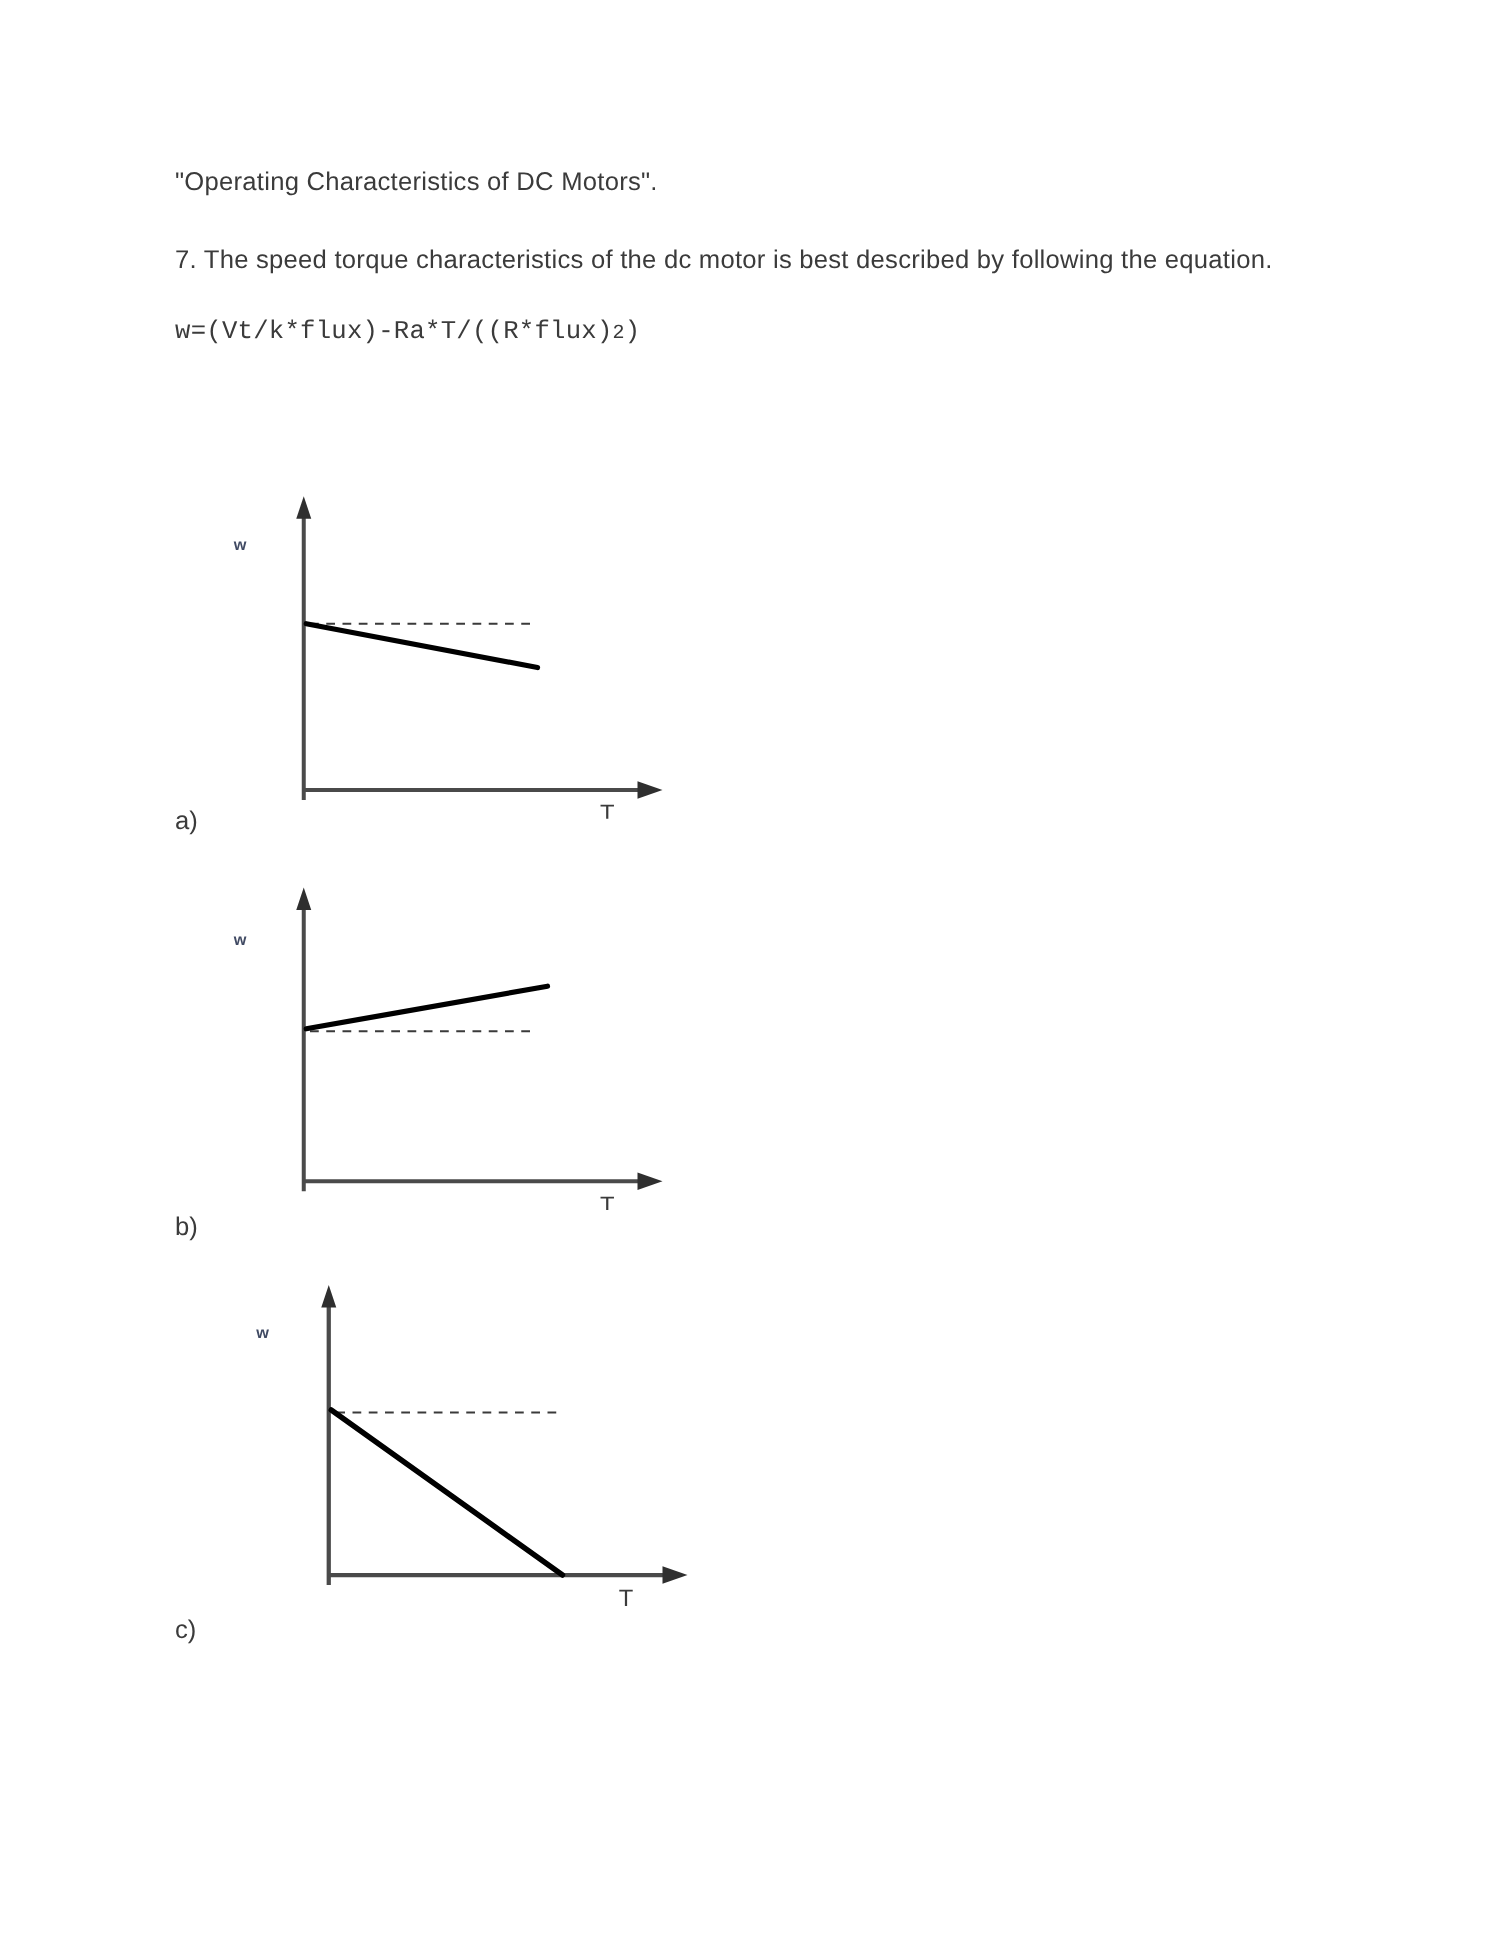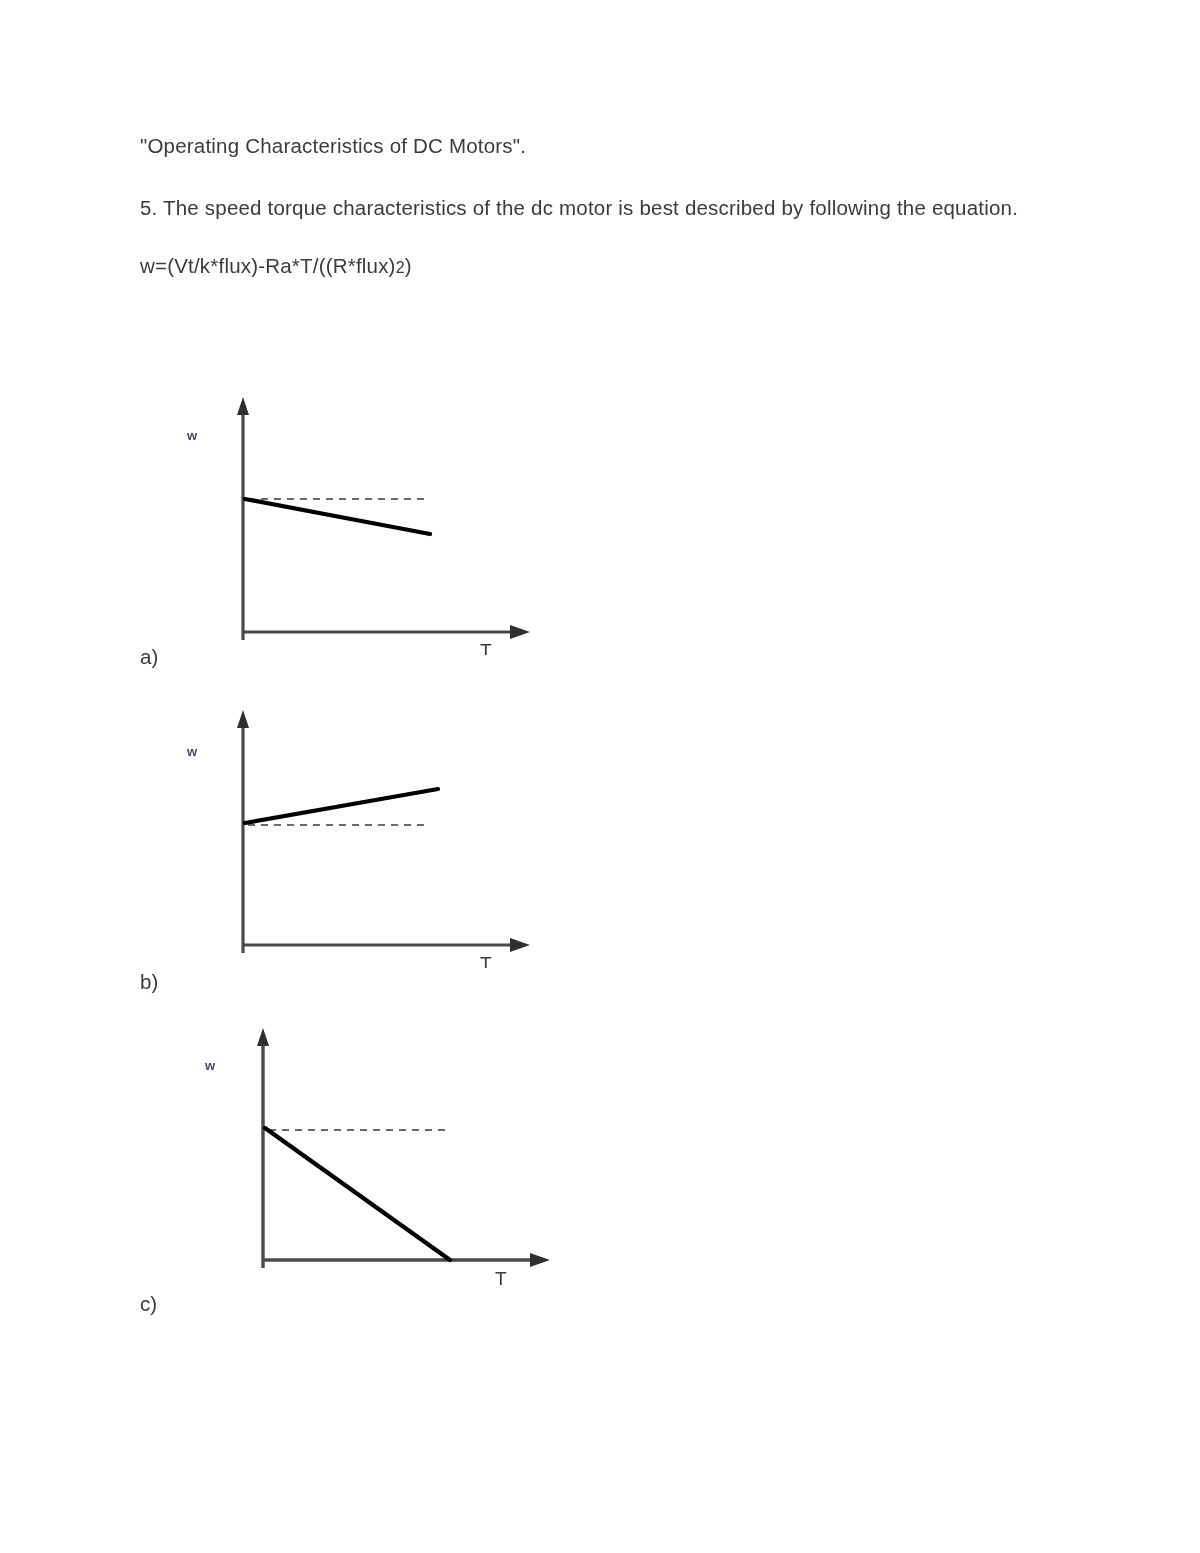--- a/index.html
+++ b/index.html
@@ -32,20 +32,21 @@
     line-height: 1.55;
     color: #3b3b3b;
     margin: 0 0 26px 0;
     letter-spacing: 0.2px;
   }
   .para.title {
     margin-bottom: 30px;
   }
   .para.equation {
     margin-bottom: 0;
+    font-family: Liberation Mono, monospace;
   }
   .sub {
     font-size: 0.78em;
     vertical-align: baseline;
   }
 
   
   .figure-block {
     position: absolute;
     left: 0;
@@ -72,21 +73,21 @@
     font-weight: normal;
   }
 </style>
 </head>
 <body>
 
 <div class="page">
 
   <div class="doc-body">
     <p class="para title">"Operating Characteristics of DC Motors".</p>
-    <p class="para">5. The speed torque characteristics of the dc motor is best described by following the equation.</p>
+    <p class="para">7. The speed torque characteristics of the dc motor is best described by following the equation.</p>
     <p class="para equation"><span>w=(Vt/k*flux)-Ra*T/((R*flux)</span><span class="sub">2</span><span>)</span></p>
   </div>
 
   <div class="figure-block" style="top:395px;">
     <svg class="fig-svg" style="left:180px; top:0px;" width="380" height="260" viewBox="0 0 380 260">
 
       <line x1="63" y1="245" x2="63" y2="15" stroke="#4a4a4a" stroke-width="3.2"></line>
       <polygon points="63,2 57,20 69,20" fill="#2f2f2f"></polygon>
 
       <line x1="63" y1="237" x2="335" y2="237" stroke="#4a4a4a" stroke-width="3.2"></line>

